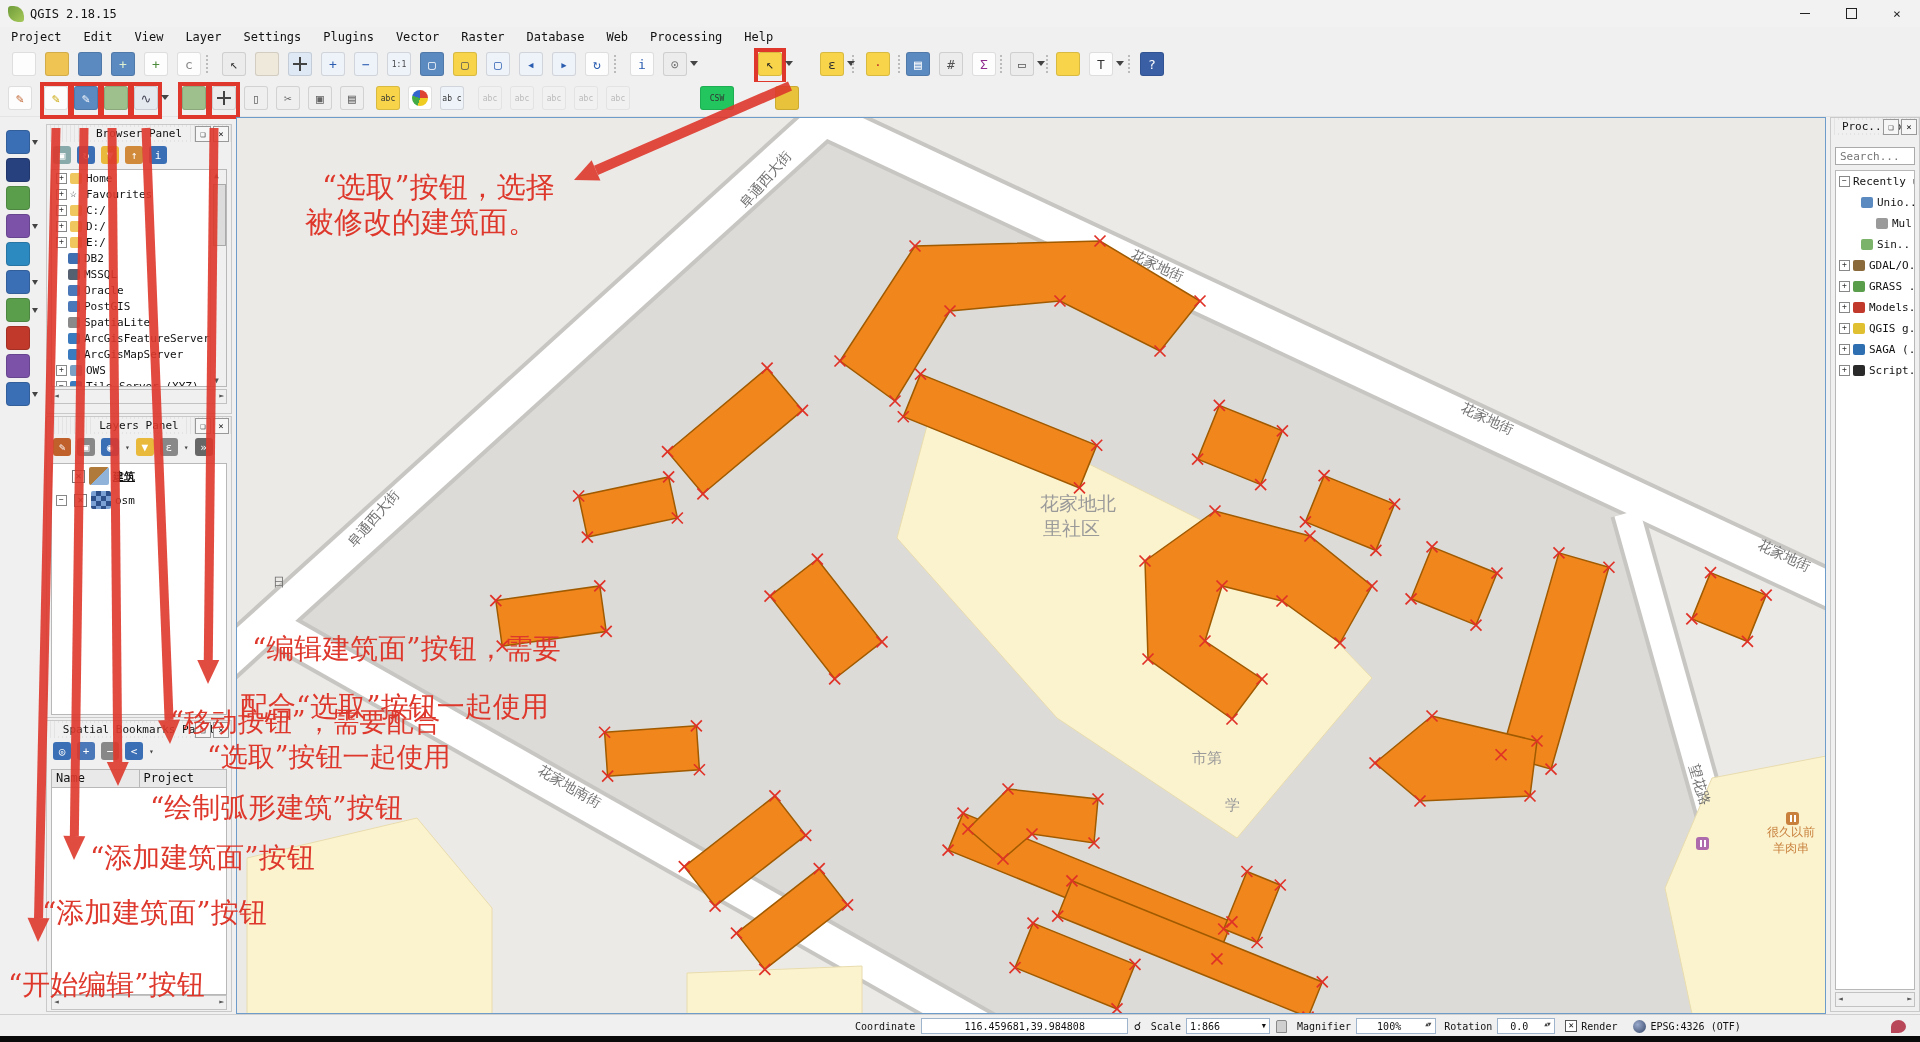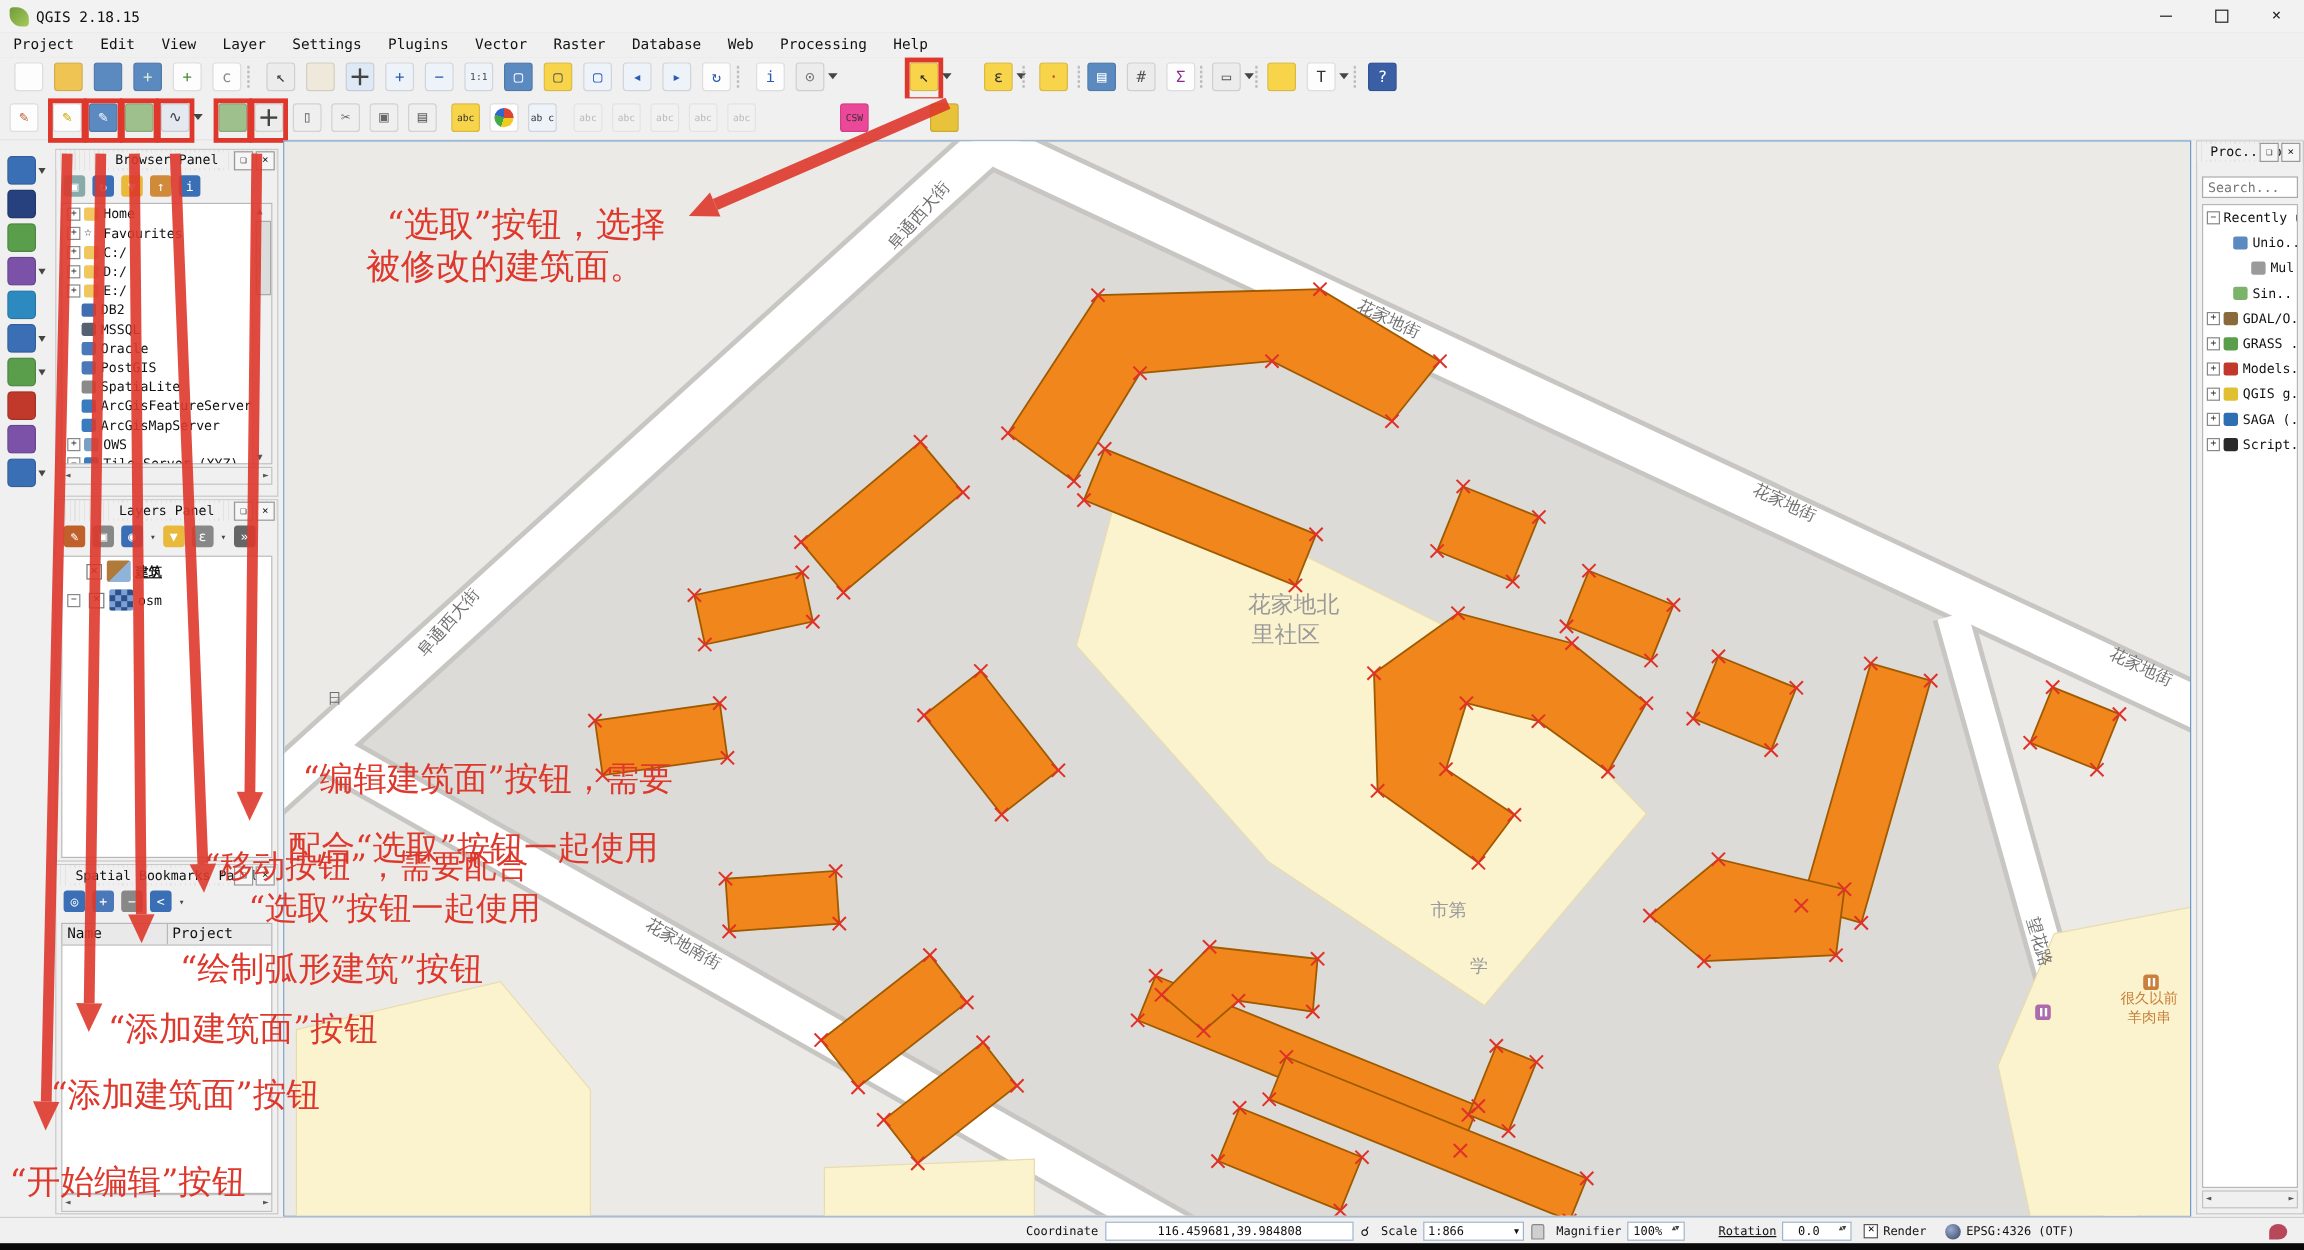--- a/index.html
+++ b/index.html
@@ -169,21 +169,21 @@
       <div class="tbtn small" style="left: 376px; background: rgb(247, 212, 74); color: rgb(51, 51, 51);">abc</div>
       <div class="tbtn" style="left: 408px; background: rgb(255, 255, 255);">
         <span class="pie"></span>
       </div>
       <div class="tbtn small" style="left: 440px; background: rgb(238, 243, 250); color: rgb(51, 51, 51);">ab c</div>
       <div class="tbtn small dis" style="left: 478px; background: rgb(243, 243, 243); color: rgb(119, 119, 119);">abc</div>
       <div class="tbtn small dis" style="left: 510px; background: rgb(243, 243, 243); color: rgb(119, 119, 119);">abc</div>
       <div class="tbtn small dis" style="left: 542px; background: rgb(243, 243, 243); color: rgb(119, 119, 119);">abc</div>
       <div class="tbtn small dis" style="left: 574px; background: rgb(243, 243, 243); color: rgb(119, 119, 119);">abc</div>
       <div class="tbtn small dis" style="left: 606px; background: rgb(243, 243, 243); color: rgb(119, 119, 119);">abc</div>
-      <div class="tbtn small" style="left: 700px; background: #ec4899; width: 24px; color: rgb(51, 51, 51);">CSW</div>
+      <div class="tbtn small" style="left: 700px; background: #22c55e; width: 34px; color: rgb(51, 51, 51);">CSW</div>
       <div class="tbtn" style="left: 775px; background: rgb(232, 194, 58);"></div>
     </div>
 
   <div id="leftstrip">
       <div class="lbtn" style="top: 130px; background: rgb(59, 111, 181);">
         <span class="la"></span>
       </div>
       <div class="lbtn" style="top: 158px; background: rgb(39, 64, 126);"></div>
       <div class="lbtn" style="top: 186px; background: rgb(90, 158, 76);"></div>
       <div class="lbtn" style="top: 214px; background: rgb(123, 82, 168);">
@@ -678,22 +678,22 @@
     <span class="sb" style="margin-left:855px;">Coordinate</span>
     <span class="sbox" style="width:207px;margin-left:6px;">116.459681,39.984808</span>
     <span style="margin-left:6px;font-size:11px;">☌</span>
     <span class="sb" style="margin-left:10px;">Scale</span>
     <span class="sbox" style="width:84px;margin-left:5px;justify-content:space-between;padding:0 3px;">
       <span>1:866</span>
         <span style="font-size:7px;">▼</span>
       </span>
     <span style="margin-left:6px;width:9px;height:11px;border:1px solid #888;border-radius:2px 2px 0 0;background:#cfcfcf;"></span>
     <span class="sb" style="margin-left:10px;">Magnifier</span>
-    <span class="sbox spin" style="width:48px;margin-left:5px;">100%</span>
-    <span class="sb" style="margin-left:28px;text-decoration:underline;">Rotation</span>
+    <span class="sbox spin" style="width:80px;margin-left:5px;">100%</span>
+    <span class="sb" style="margin-left:8px;">Rotation</span>
     <span class="sbox spin" style="width:58px;margin-left:5px;">0.0</span>
     <span style="margin-left:10px;width:10px;height:10px;border:1px solid #555;background:#fff;font-size:9px;line-height:9px;text-align:center;">✕</span>
     <span class="sb" style="margin-left:4px;">Render</span>
     <span style="margin-left:16px;width:13px;height:13px;border-radius:50%;background:radial-gradient(circle at 35% 35%,#9ac,#346);"></span>
     <span class="sb" style="margin-left:4px;">EPSG:4326 (OTF)</span>
     <span style="position:absolute;right:14px;width:15px;height:13px;border-radius:50% 50% 50% 0;background:#b8475a;"></span>
   </div>
   <div id="blackstrip"></div>
 
   <svg id="overlay" xmlns="http://www.w3.org/2000/svg">

